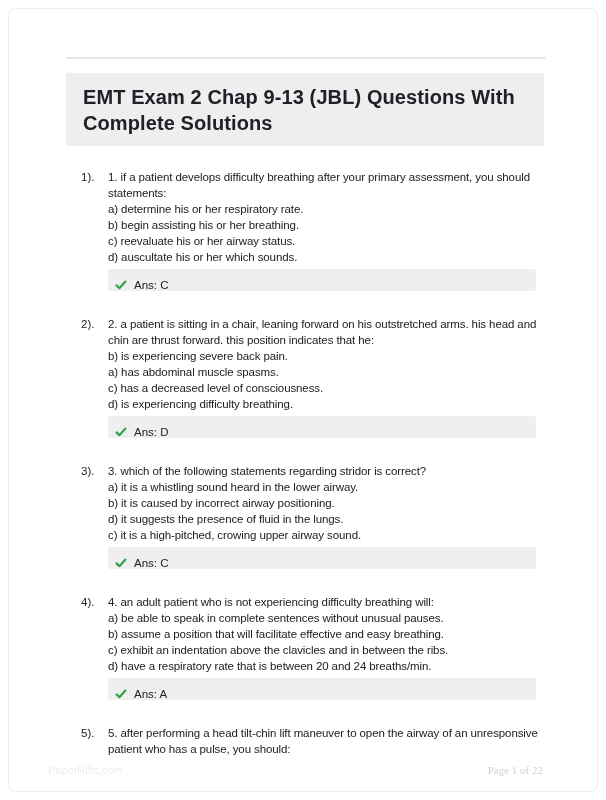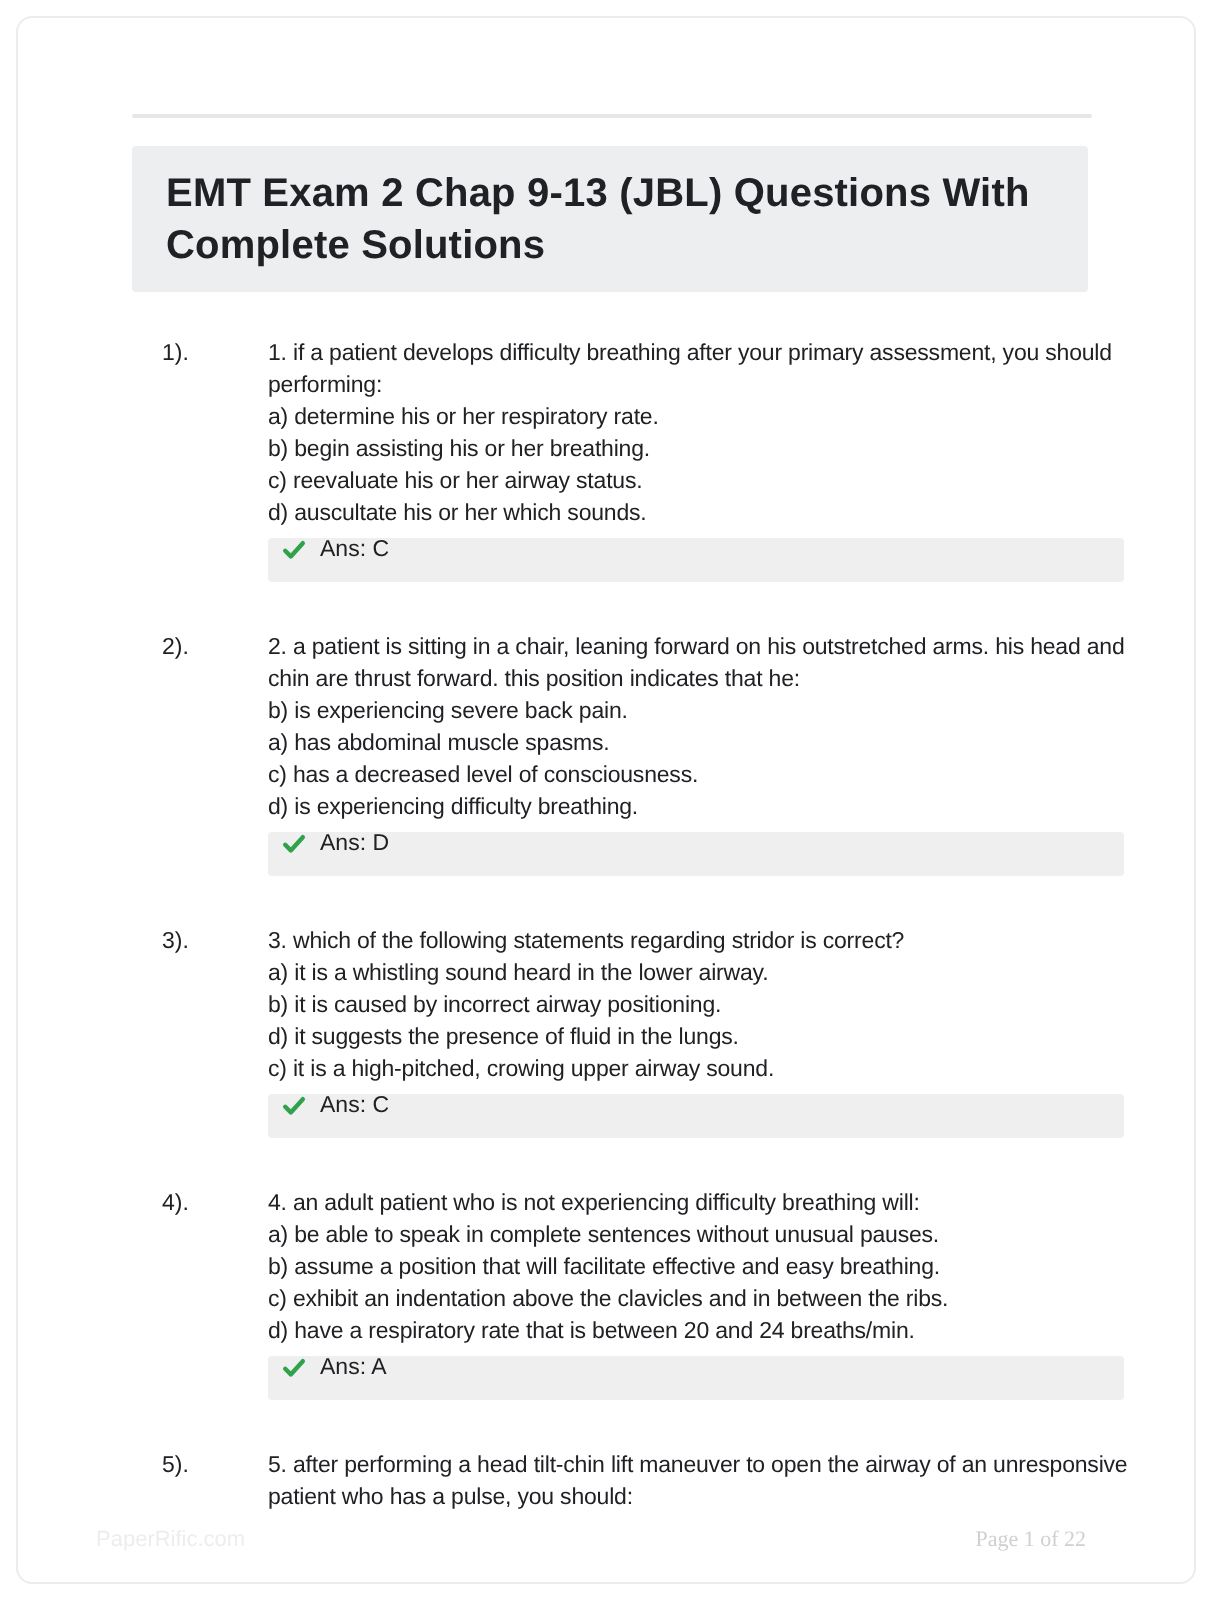--- a/index.html
+++ b/index.html
@@ -48,36 +48,36 @@
   }
   .questions { margin-top: 23px; }
   .question { display: flex; margin-bottom: 25px; }
   .q-num {
     flex: 0 0 27px;
     margin-left: 15px;
     font-size: 11.5px;
     line-height: 16px;
     white-space: nowrap;
   }
-  .q-body { flex: 1 1 auto; min-width: 0; margin-left: 26px; }
+  .q-body { flex: 1 1 auto; min-width: 0; }
   .q-line {
     font-size: 11.5px;
     line-height: 16px;
     letter-spacing: -0.1px;
     white-space: nowrap;
   }
   .answer-box {
     box-sizing: border-box;
     margin-top: 4px;
     width: 428px;
     height: 22px;
     background: var(--answer-bg, #efefef);
     border-radius: 2px;
     display: flex;
-    align-items: flex-start;
+    align-items: flex-end;
     padding-left: 7px;
   }
   .answer-box .check {
     width: 12px; height: 12px;
     flex: 0 0 12px;
     display: block;
   }
   .answer-label {
     margin-left: 7px;
     font-size: 11.5px;
@@ -114,21 +114,21 @@
   <div class="title-box">
     <h1>EMT Exam 2 Chap 9-13 (JBL) Questions With Complete Solutions</h1>
   </div>
 
   <div class="questions">
   <div class="question">
     <div class="q-num">1).</div>
     <div class="q-body">
       <div class="q-lines">
             <div class="q-line">1. if a patient develops difficulty breathing after your primary assessment, you should</div>
-            <div class="q-line">performing:</div>
+            <div class="q-line">statements:</div>
             <div class="q-line">a) determine his or her respiratory rate.</div>
             <div class="q-line">b) begin assisting his or her breathing.</div>
             <div class="q-line">c) reevaluate his or her airway status.</div>
             <div class="q-line">d) auscultate his or her which sounds.</div>
           </div>
       <div class="answer-box">
         <svg class="check" viewBox="0 0 12 12">
           <path d="M1.6 6.4 L4.4 9.2 L10.4 2.6" fill="none" stroke="var(--check-green, #31a24c)" stroke-width="2.2" stroke-linecap="round" stroke-linejoin="round"></path>
         </svg>
         <span class="answer-label">Ans: C</span>

